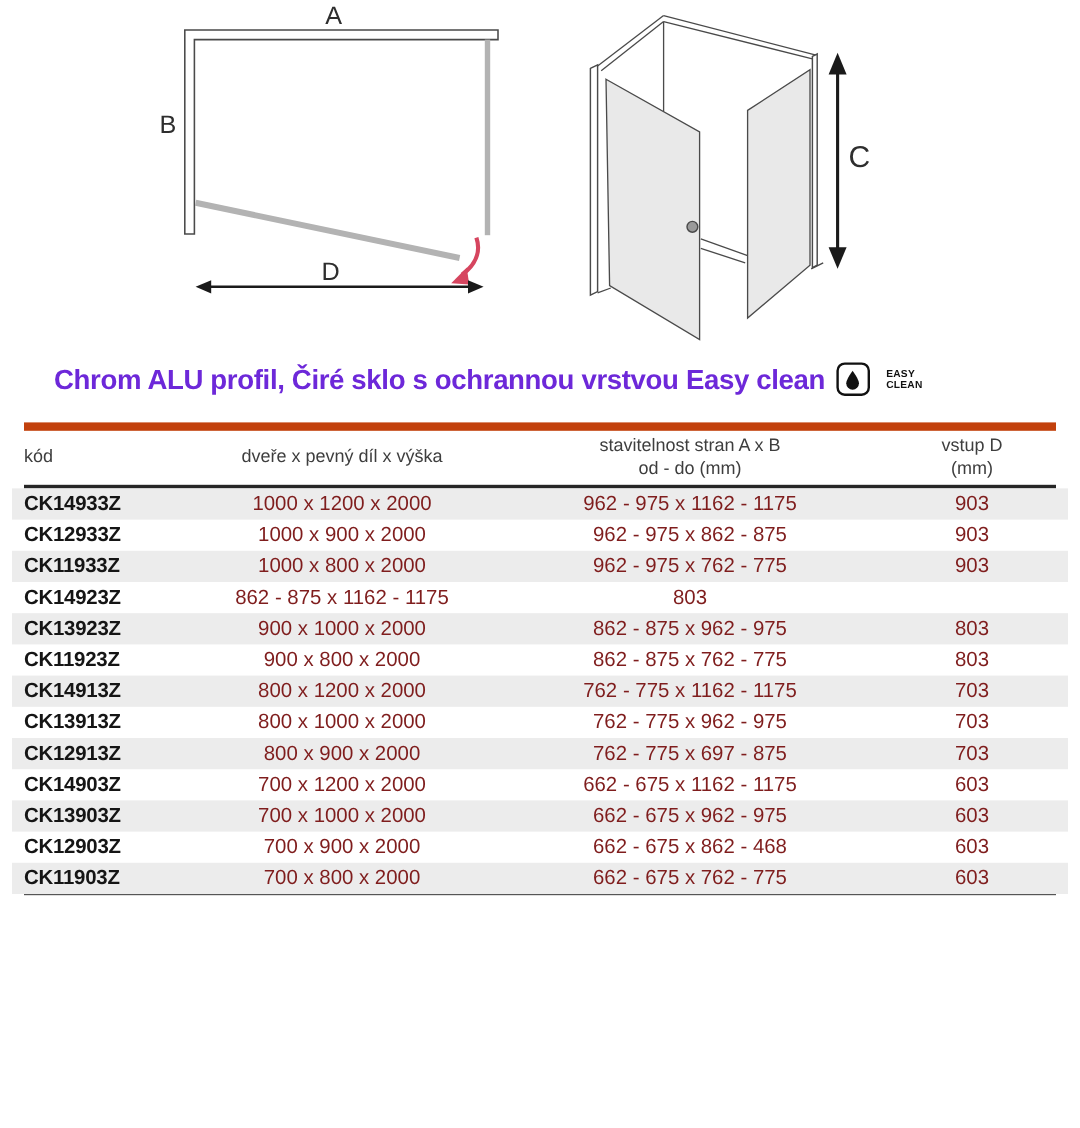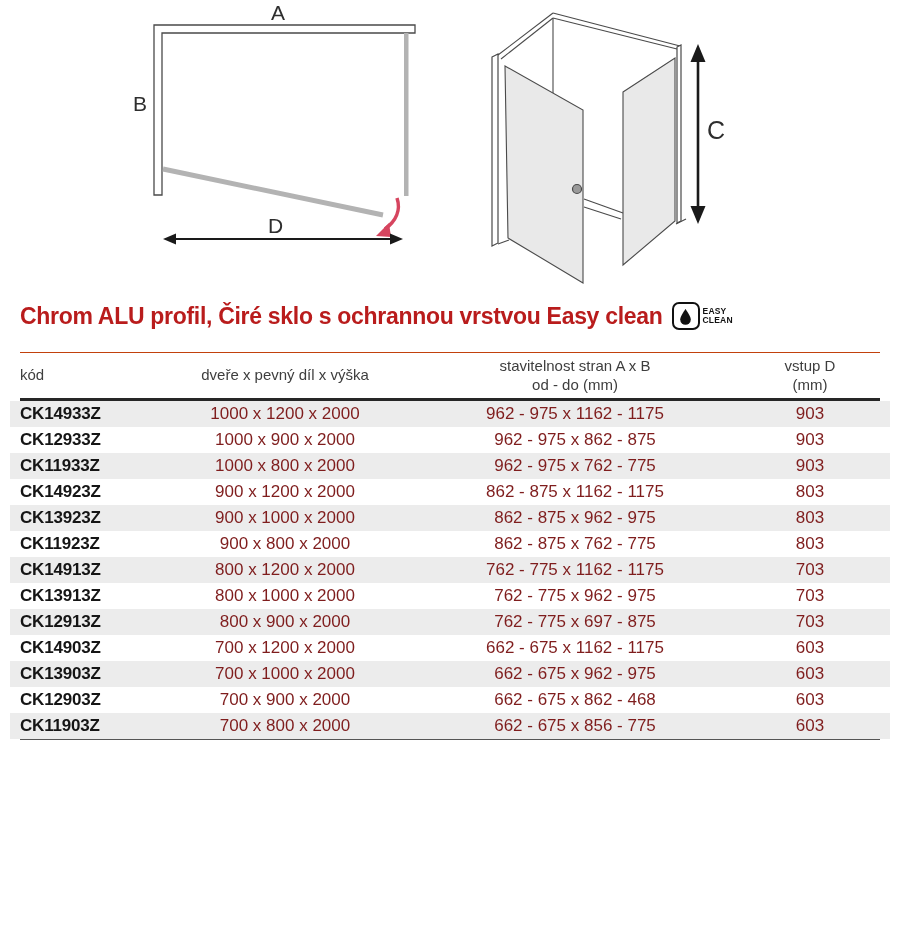--- a/index.html
+++ b/index.html
@@ -14,38 +14,39 @@
   .diag-left  { position:absolute; left:130px; top:0;   width:290px; height:255px; }
   .diag-right { position:absolute; left:460px; top:0;   width:300px; height:300px; }
   svg text { font-family:"Liberation Sans", sans-serif; fill:#2e2e2e; }
 
   
   .title-row {
     position:absolute; left:20px; top:302px; width:860px;
     display:flex; align-items:center;
   }
   .page-title {
-    font-size:23px; font-weight:700; color:#b91c1c; letter-spacing:-0.3px;
+    font-size:23px; font-weight:700; color:#6d28d9; letter-spacing:-0.3px;
     white-space:nowrap;
+    margin-left:25px;
   }
   .easyclean { display:flex; align-items:center; margin-left:9px; }
   .ec-box {
     width:24px; height:24px; border:2.5px solid #111; border-radius:7px;
     display:flex; align-items:center; justify-content:center; background:#fff;
   }
   .ec-text {
-    margin-left:3px; font-size:8.5px; font-weight:700; line-height:9px;
+    margin-left:14px; font-size:8.5px; font-weight:700; line-height:9px;
     color:#111; letter-spacing:0.2px;
   }
 
   
   .spec-table { position:absolute; left:10px; top:352px; width:880px; }
   .thead {
     margin:0 10px;
-    border-top:1px solid #c2410c;
+    border-top:7px solid #c2410c;
     border-bottom:3px solid #262626;
     height:45px;
     display:grid; grid-template-columns:140px 250px 330px 140px;
     align-items:center;
   }
   .th { font-size:15px; color:#3e3e3e; line-height:18.5px; }
   .th.left { text-align:left; }
   .th.center { text-align:center; }
   .tbody { width:880px; }
   .trow {
@@ -162,21 +163,20 @@
 
   <div class="trow">
     <div class="td code">CK11933Z</div>
     <div class="td">1000 x 800 x 2000</div>
     <div class="td">962 - 975 x 762 - 775</div>
     <div class="td">903</div>
   </div>
 
   <div class="trow">
     <div class="td code">CK14923Z</div>
-    <div class="td">900 x 1200 x 2000</div>
     <div class="td">862 - 875 x 1162 - 1175</div>
     <div class="td">803</div>
   </div>
 
   <div class="trow">
     <div class="td code">CK13923Z</div>
     <div class="td">900 x 1000 x 2000</div>
     <div class="td">862 - 875 x 962 - 975</div>
     <div class="td">803</div>
   </div>
@@ -226,20 +226,20 @@
   <div class="trow">
     <div class="td code">CK12903Z</div>
     <div class="td">700 x 900 x 2000</div>
     <div class="td">662 - 675 x 862 - 468</div>
     <div class="td">603</div>
   </div>
 
   <div class="trow">
     <div class="td code">CK11903Z</div>
     <div class="td">700 x 800 x 2000</div>
-    <div class="td">662 - 675 x 856 - 775</div>
+    <div class="td">662 - 675 x 762 - 775</div>
     <div class="td">603</div>
   </div>
 </div>
     <div class="table-bottom"></div>
   </div>
 
 </div>
 
 </body></html>

